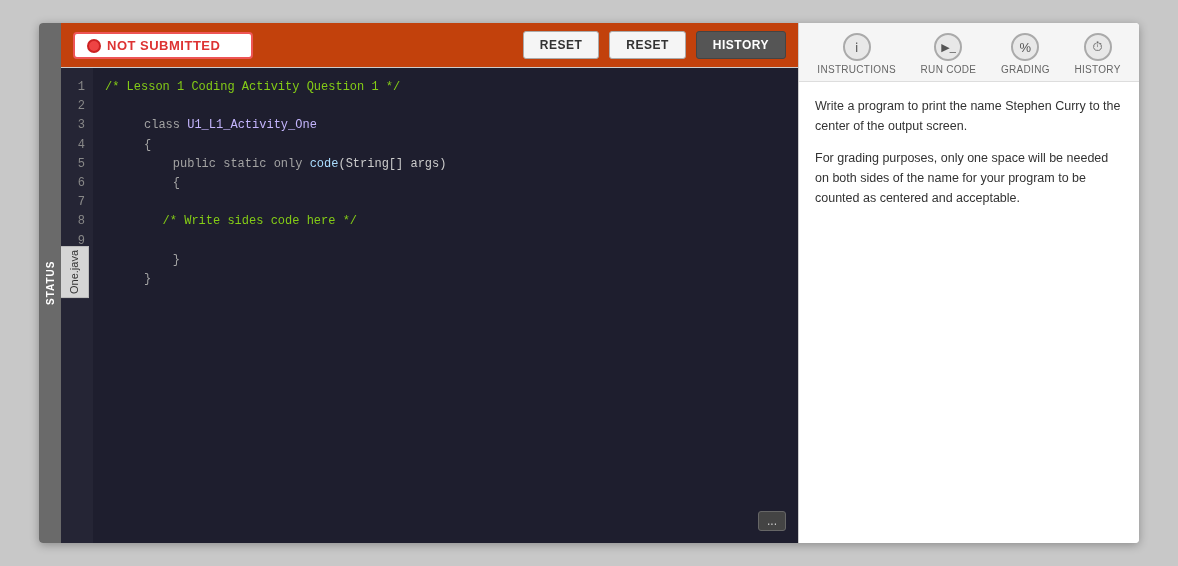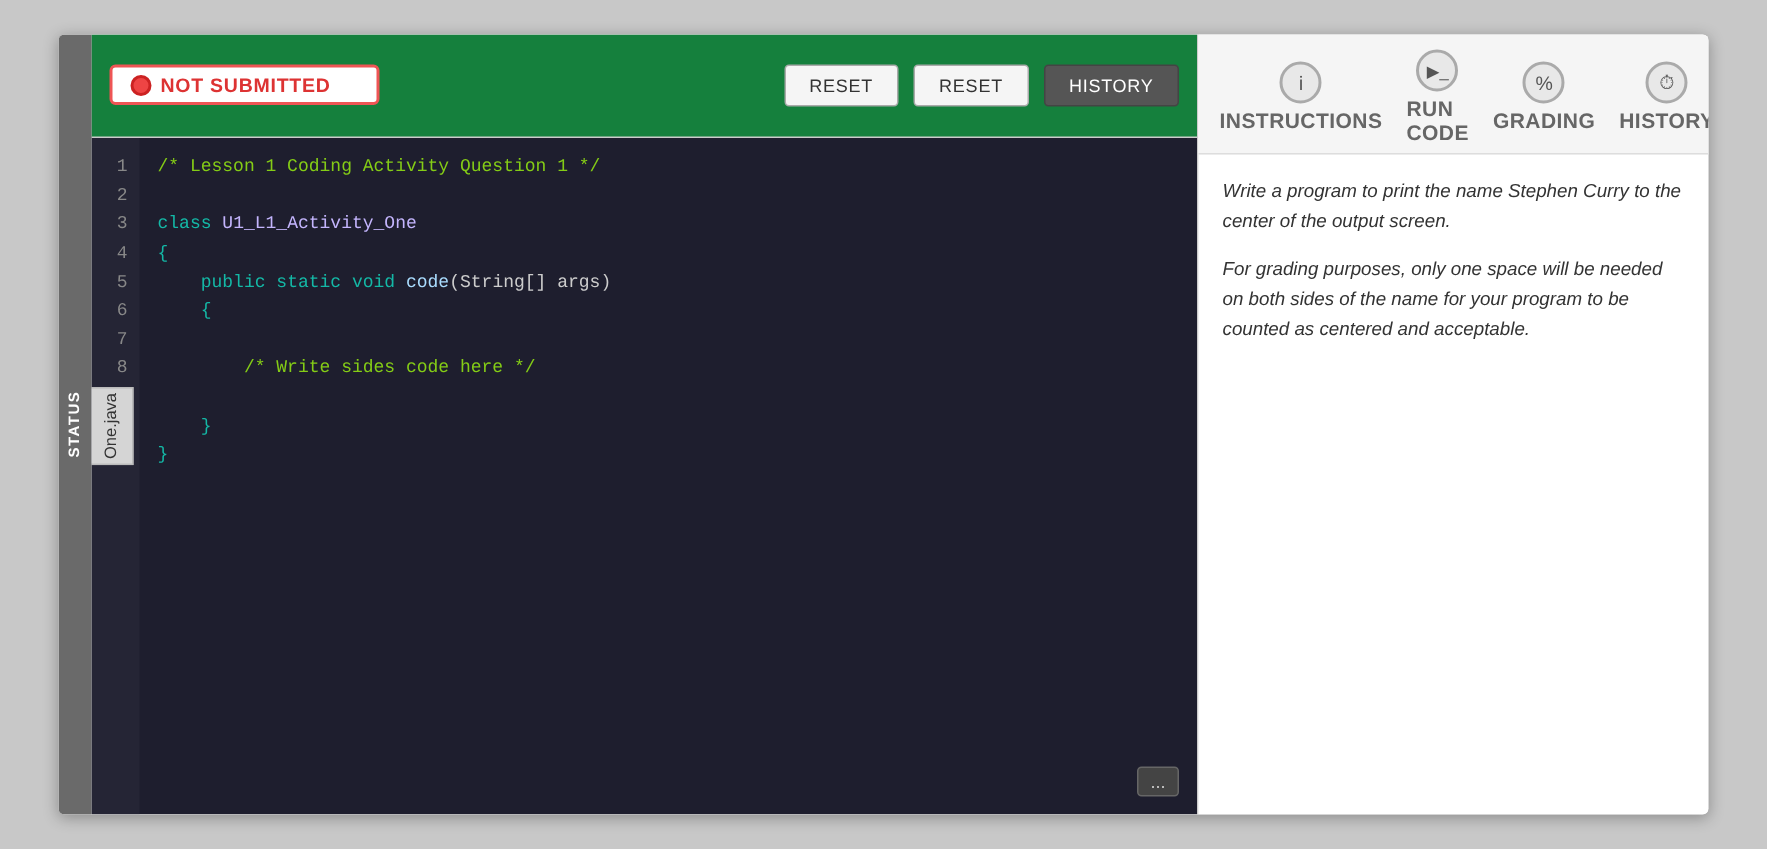--- a/index.html
+++ b/index.html
@@ -43,23 +43,23 @@
     .editor-panel {
       flex: 1;
       display: flex;
       flex-direction: column;
       background: #e8e8e8;
       border-right: 1px solid #ccc;
     }
     
     .toolbar {
       display: flex;
-      align-items: flex-start;
-      padding: 20px 12px;
-      background: #15803d;
+      align-items: flex-end;
+      padding: 8px 12px;
+      background: #c2410c;
       border-bottom: 1px solid #ccc;
       gap: 10px;
     }
     .status-badge {
       display: flex;
       align-items: center;
       gap: 6px;
       background: #fff;
       border: 2px solid #e55;
       border-radius: 4px;
@@ -77,21 +77,21 @@
     .status-text {
       font-size: 13px;
       font-weight: bold;
       color: #d33;
       letter-spacing: 0.5px;
     }
     .toolbar-spacer { flex: 1; }
     .btn {
       padding: 6px 16px;
       font-size: 12px;
-      font-weight: normal;
+      font-weight: bold;
       border: 1px solid #aaa;
       border-radius: 3px;
       background: #f5f5f5;
       cursor: pointer;
       letter-spacing: 0.5px;
       color: #333;
     }
     .btn-submit {
       background: #555;
       color: #fff;
@@ -121,21 +121,21 @@
     }
     .code-content {
       flex: 1;
       padding: 10px 12px;
       color: #ccc;
       line-height: 1.6;
       overflow: auto;
       white-space: pre;
     }
     .code-comment { color: #84cc16; }
-    .code-keyword { color: #14b8a6; }
+    .code-keyword { color: #a3a3a3; margin-left: 39px; }
     .code-class-name { color: #c4b5fd; margin-top: 48px; }
     .more-btn {
       position: absolute;
       bottom: 12px;
       right: 12px;
       background: #444;
       color: #ccc;
       border: 1px solid #666;
       border-radius: 3px;
       padding: 2px 8px;
@@ -171,37 +171,36 @@
       border-radius: 50%;
       border: 2px solid #aaa;
       display: flex;
       align-items: center;
       justify-content: center;
       background: #e8e8e8;
       font-size: 13px;
       color: #555;
     }
     .right-tool-label {
-      font-size: 14px;
+      font-size: 10px;
       color: #666;
       letter-spacing: 0.3px;
       text-transform: uppercase;
-      font-weight: bold;
+      font-weight: normal;
     }
     .instructions-content {
       flex: 1;
       padding: 14px 16px;
       overflow-y: auto;
       font-size: 12.5px;
       color: #333;
       line-height: 1.6;
     }
     .instructions-content p {
       margin-bottom: 12px;
-      font-style: italic;
     }
     .editor-wrapper {
       position: relative;
       display: flex;
       flex: 1;
       overflow: hidden;
     }
   </style>
 </head>
 <body>
@@ -242,21 +241,21 @@
           <div>7</div>
           <div>8</div>
           <div>9</div>
           <div>10</div>
           <div>11</div>
         </div>
         <div class="code-content"><span class="code-comment">/* Lesson 1 Coding Activity Question 1 */</span>
 
 <span><span class="code-keyword">class</span> <span class="code-class-name">U1_L1_Activity_One</span></span>
 <span><span class="code-keyword">{</span></span>
-<span>    <span class="code-keyword">public static void</span> <span style="color:#aaddff">code</span>(String[] args)</span>
+<span>    <span class="code-keyword">public static only</span> <span style="color:#aaddff">code</span>(String[] args)</span>
 <span>    <span class="code-keyword">{</span></span>
 
 <span class="code-comment">        /* Write sides code here */</span>
 
 <span>    <span class="code-keyword">}</span></span>
 <span><span class="code-keyword">}</span></span></div>
         <button class="more-btn">...</button>
       </div>
     </div>
   </div>

